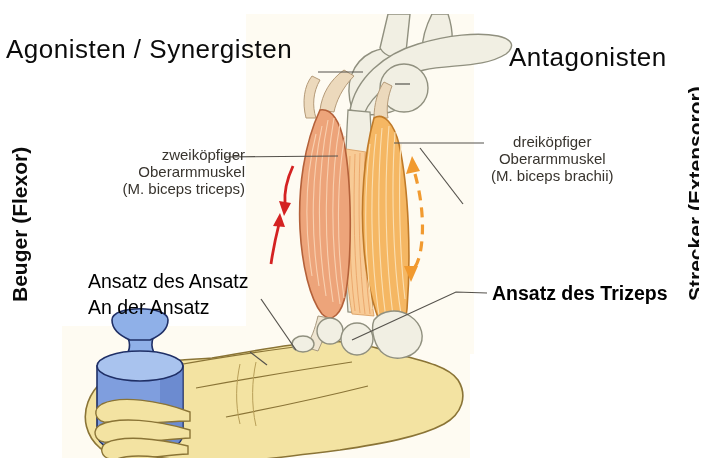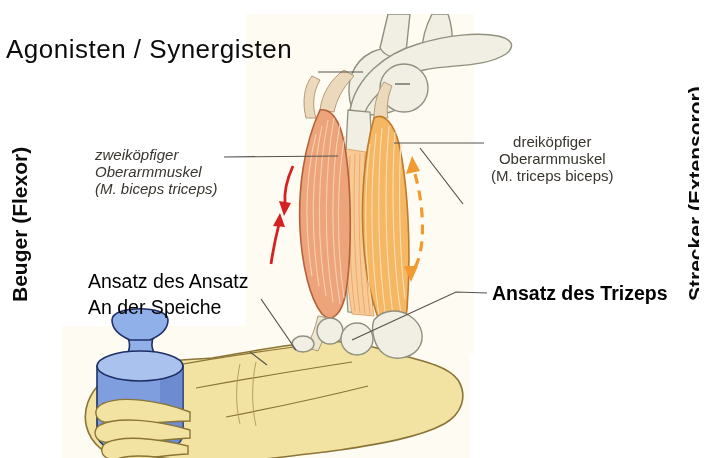--- a/index.html
+++ b/index.html
@@ -16,21 +16,21 @@
   #title-antagonists{left:509px;top:30px;}
   .vlabel{
     position:absolute;writing-mode:vertical-rl;transform:rotate(180deg);
     text-align:center;font-weight:bold;font-size:21px;color:#0b0b0b;white-space:nowrap;
   }
   #side-flexor{left:8px;top:112px;height:196px;}
   #side-extensor{left:684px;top:54px;height:252px;}
   .muscle-label{
     position:absolute;font-size:15px;line-height:17px;color:#38342e;white-space:nowrap;
   }
-  #biceps-label{left:95px;top:132px;width:150px;text-align:left;font-style:italic;}
+  #biceps-label{left:95px;top:132px;width:150px;text-align:right;}
   #triceps-label{left:491px;top:119px;text-align:center;}
   .insertion-label{
     position:absolute;font-size:19.5px;line-height:26px;color:#000;white-space:nowrap;
   }
   #biceps-insertion{left:88px;top:254px;}
   #triceps-insertion{left:492px;top:266px;font-weight:bold;}
 </style>
 </head>
 <body>
 
@@ -146,36 +146,37 @@
       <line x1="395" y1="70" x2="410" y2="70"></line>
       <line x1="394" y1="129" x2="484" y2="129"></line>
       <line x1="420" y1="134" x2="463" y2="190"></line>
       <line x1="261" y1="285" x2="296" y2="336"></line>
       <line x1="250" y1="338" x2="267" y2="351"></line>
       <polyline points="487,279 456,278 352,326"></polyline>
     </g>
   </svg>
 
   <div class="title" id="title-agonists">Agonisten / Synergisten</div>
+  <div class="title" id="title-antagonists">Antagonisten</div>
 
   <div class="vlabel" id="side-flexor">Beuger (Flexor)</div>
   <div class="vlabel" id="side-extensor">Strecker (Extensoror)</div>
 
   <div class="muscle-label" id="biceps-label">
     <div>zweiköpfiger</div>
     <div>Oberarmmuskel</div>
     <div>(M. biceps triceps)</div>
   </div>
   <div class="muscle-label" id="triceps-label">
     <div>dreiköpfiger</div>
     <div>Oberarmmuskel</div>
-    <div>(M. triceps biceps)</div>
+    <div>(M. biceps brachii)</div>
   </div>
 
   <div class="insertion-label" id="biceps-insertion">
     <div>Ansatz des Ansatz</div>
-    <div>An der Speiche</div>
+    <div>An der Ansatz</div>
   </div>
   <div class="insertion-label" id="triceps-insertion">
     <div>Ansatz des Trizeps</div>
   </div>
 
 </div>
 
 </body></html>

